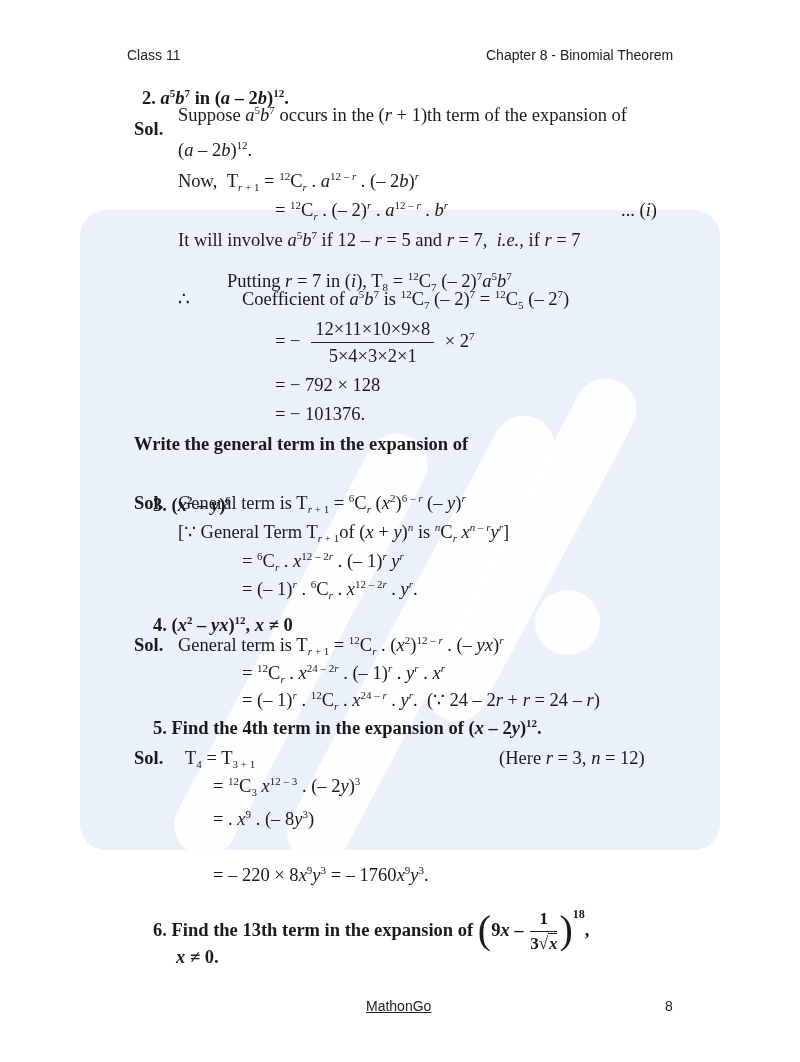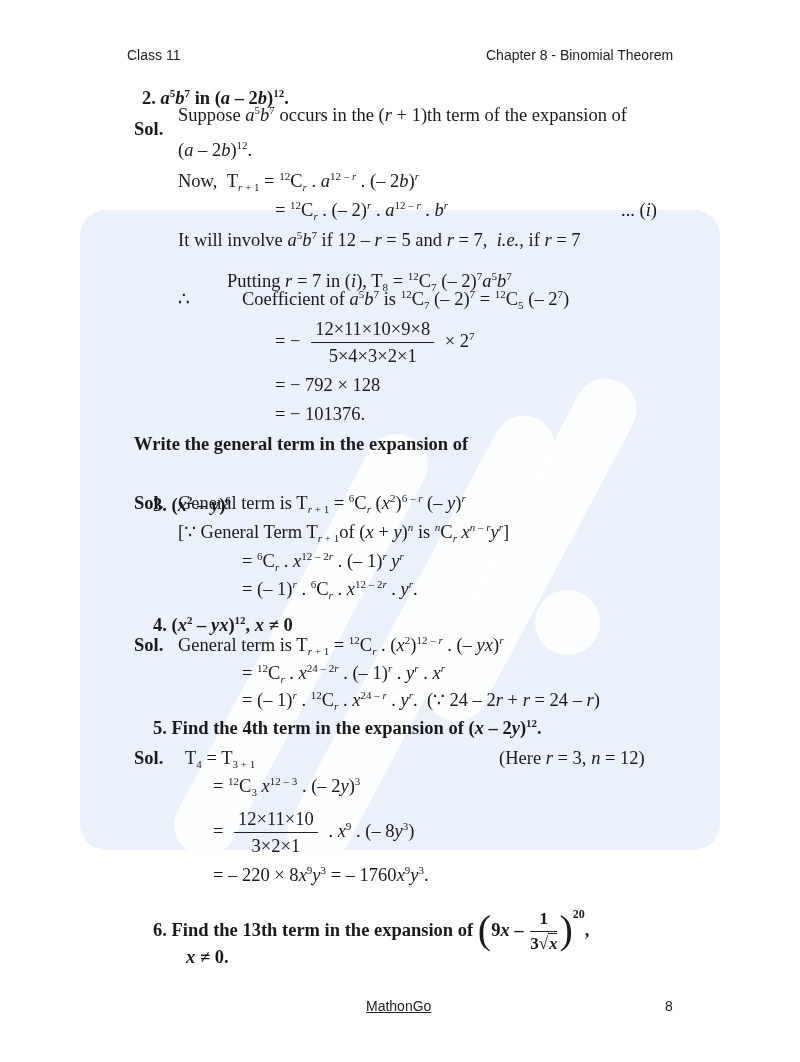--- a/index.html
+++ b/index.html
@@ -76,31 +76,27 @@
 <div class="ln" style="left:242px;top:662px;text-align:right;">= <sup>12</sup>C<sub><span class="i">r</span></sub> . <span class="i">x</span><sup>24 – 2<span class="i">r</span></sup> . (– 1)<sup><span class="i">r</span></sup> . <span class="i">y</span><sup><span class="i">r</span></sup> . <span class="i">x</span><sup><span class="i">r</span></sup></div>
 <div class="ln" style="left:242px;top:689px;">= (– 1)<sup><span class="i">r</span></sup> . <sup>12</sup>C<sub><span class="i">r</span></sub> . <span class="i">x</span><sup>24 – <span class="i">r</span></sup> . <span class="i">y</span><sup><span class="i">r</span></sup>. &nbsp;(∵ 24 – 2<span class="i">r</span> + <span class="i">r</span> = 24 – <span class="i">r</span>)</div>
 
 <div class="ln b" style="left:153px;top:717px;"><span>5.</span> Find the 4th term in the expansion of (<span class="i">x</span> – 2<span class="i">y</span>)<sup>12</sup>.</div>
 <div class="ln b" style="left:134px;top:747px;">Sol.</div>
 <div class="ln" style="left:185px;top:747px;">T<sub>4</sub> = T<sub>3 + 1</sub></div>
 <div class="ln" style="left:499px;top:747px;">(Here <span class="i">r</span> = 3, <span class="i">n</span> = 12)</div>
 <div class="ln" style="left:213px;top:775px;">= <sup>12</sup>C<sub>3</sub> <span class="i">x</span><sup>12 – 3</sup> . (– 2<span class="i">y</span>)<sup>3</sup></div>
 <div class="ln" style="left:213px;top:808px;">
   <span>=</span>
-  <span class="frac">
-    <span class="num">12×11×10</span>
-    <span class="den">3×2×1</span>
-  </span>
   <span>. <span class="i">x</span><sup>9</sup> . (– 8<span class="i">y</span><sup>3</sup>)</span>
 </div>
 <div class="ln" style="left:213px;top:864px;">= – 220 × 8<span class="i">x</span><sup>9</sup><span class="i">y</span><sup>3</sup> = – 1760<span class="i">x</span><sup>9</sup><span class="i">y</span><sup>3</sup>.</div>
 
 <div class="ln b" style="left:153px;top:908px;">
   <span>6.</span> <span>Find the 13th term in the expansion of</span>
   <span style="margin-left:0;">
     <span class="big-paren">(</span>9<span class="i">x</span> –
-    <span class="fracb"><span class="num">1</span><span class="den">3√<span class="sqrt i">x</span></span></span><span class="big-paren">)</span><sup style="vertical-align:18px;font-size:12px;">20</sup>,
+    <span class="fracb"><span class="num">1</span><span class="den">3√<span class="sqrt i">x</span></span></span><span class="big-paren">)</span><sup style="vertical-align:18px;font-size:12px;">18</sup>,
   </span>
 </div>
-<div class="ln b" style="left:186px;top:946px;text-align:right;"><span class="i">x</span> ≠ 0.</div>
+<div class="ln b" style="left:176px;top:946px;text-align:right;"><span class="i">x</span> ≠ 0.</div>
 
 <div class="ftr" style="left:366px;top:998px;text-decoration:underline;">MathonGo</div>
 <div class="ftr" style="left:665px;top:998px;">8</div>
 
 </body></html>

